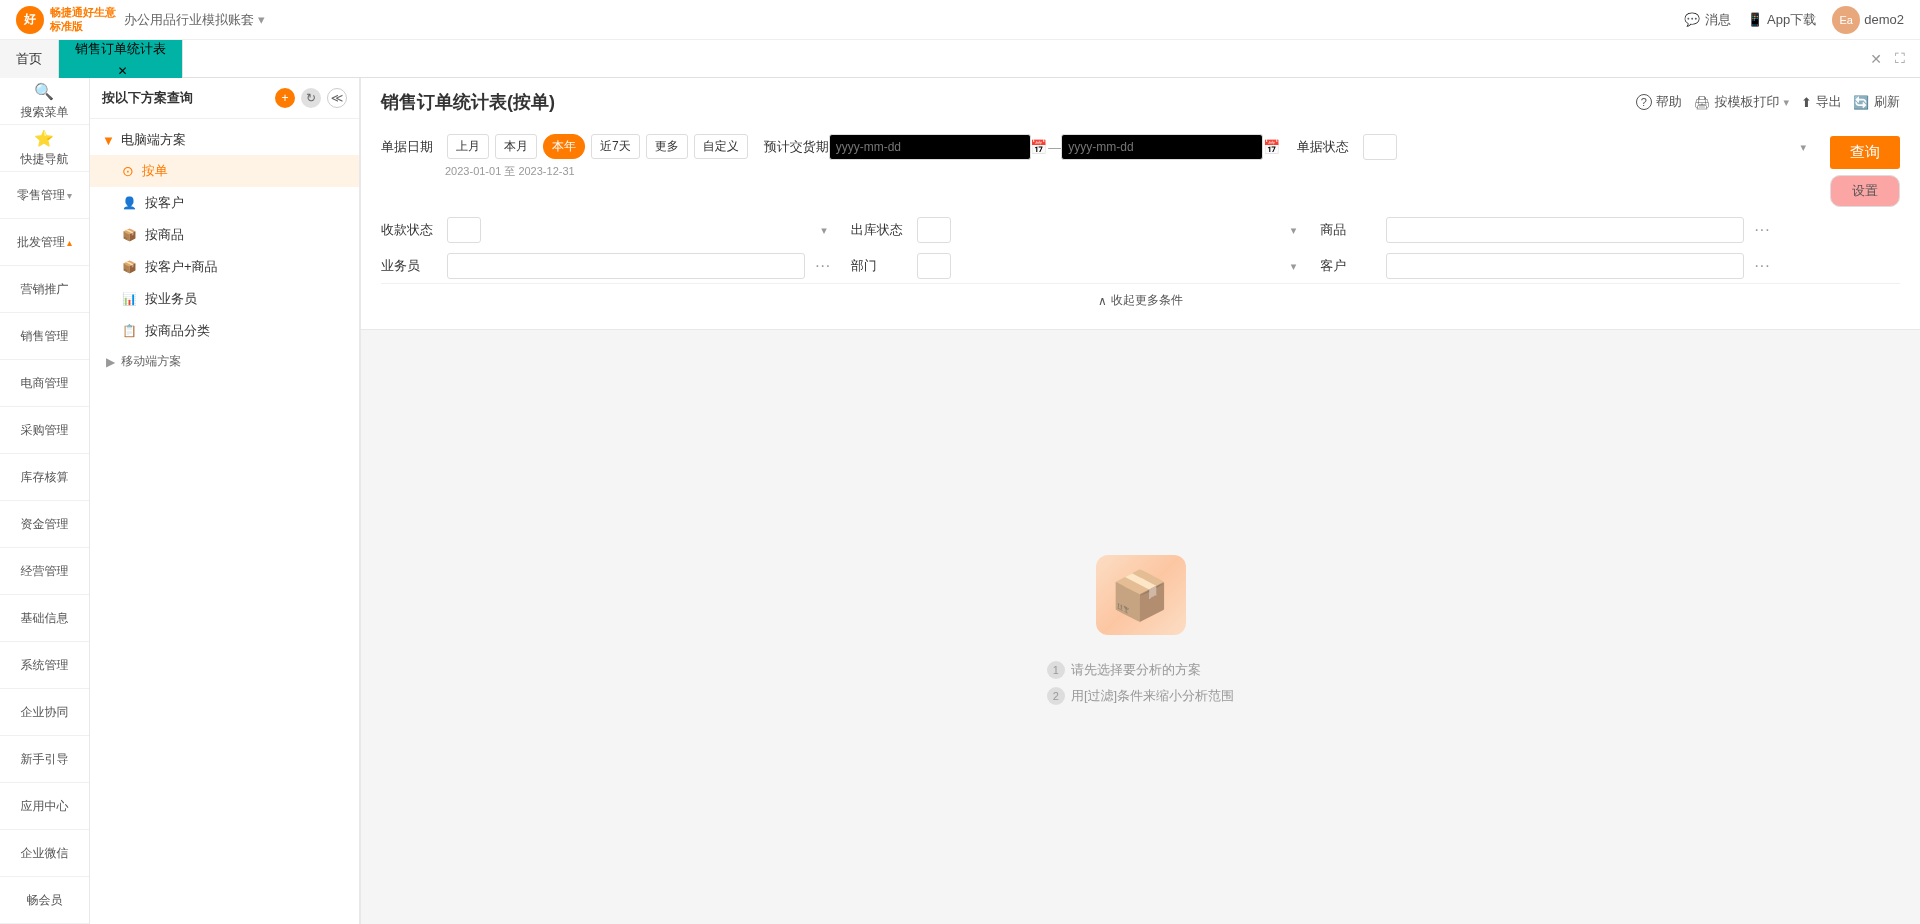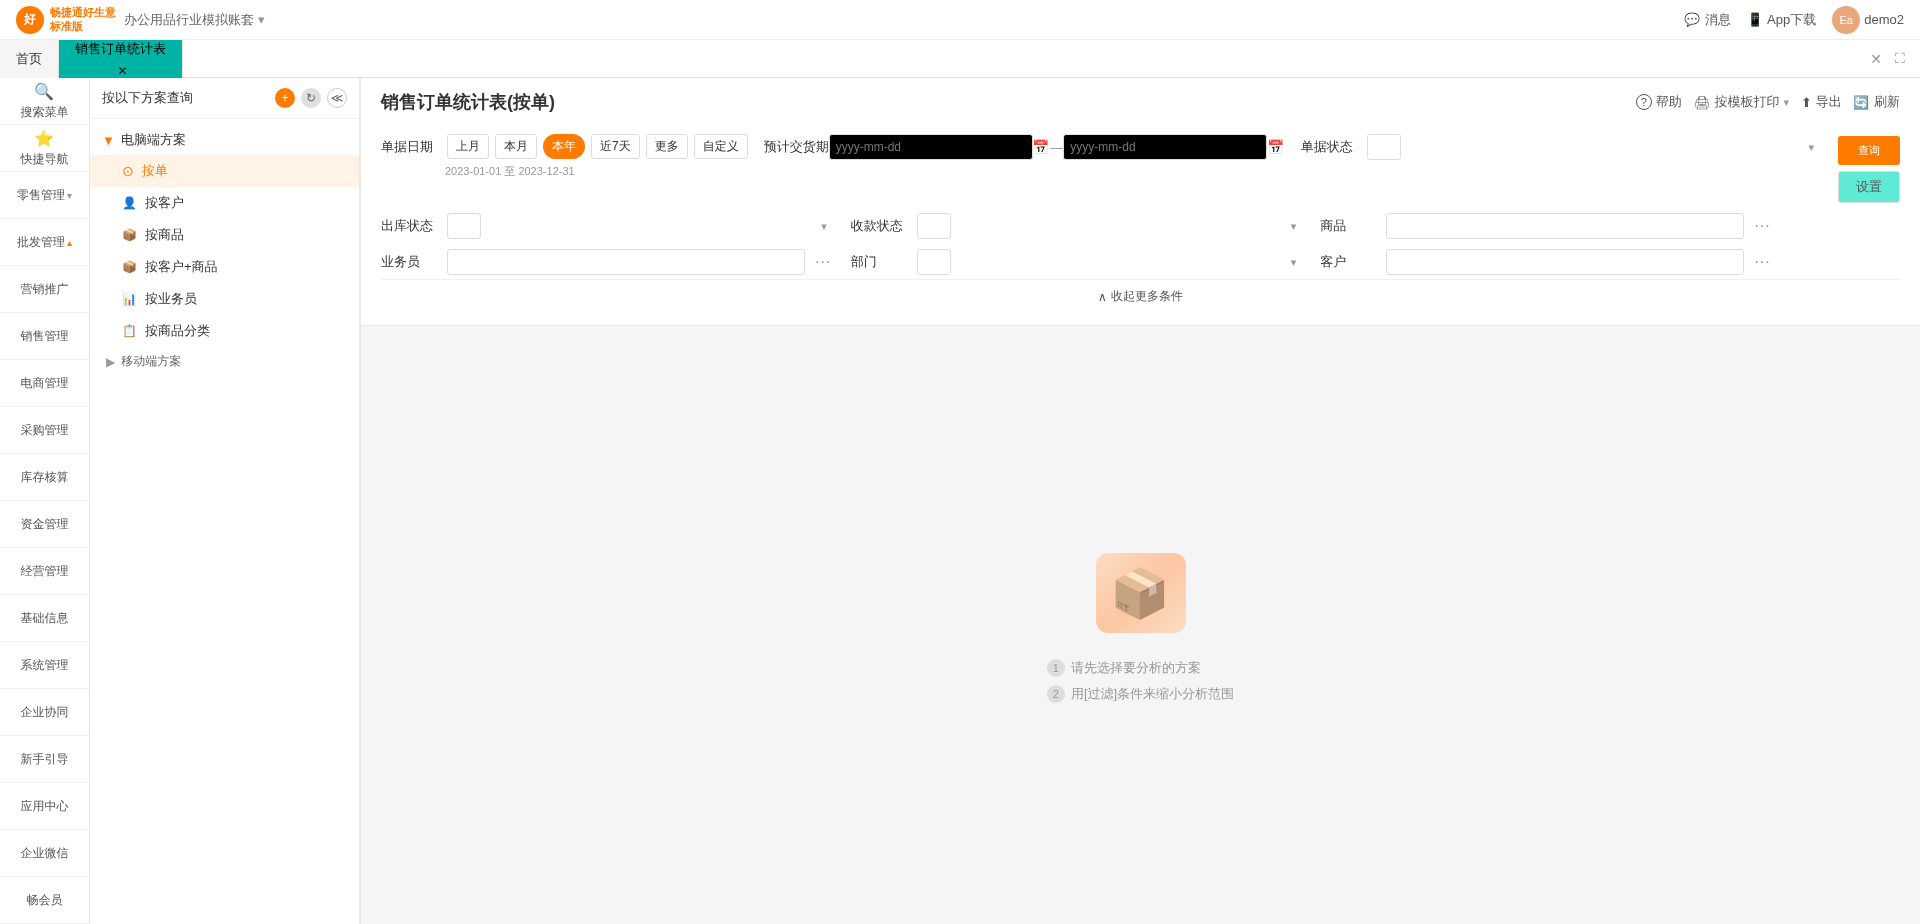--- a/index.html
+++ b/index.html
@@ -32,21 +32,21 @@
     .sidebar { width: 90px; background: #fff; border-right: 1px solid #e8e8e8; display: flex; flex-direction: column; overflow-y: auto; flex-shrink: 0; }
     .sidebar-item { height: 52px; display: flex; align-items: center; justify-content: center; flex-direction: column; cursor: pointer; color: #555; font-size: 12px; gap: 3px; border-bottom: 1px solid #f0f0f0; }
     .sidebar-item .icon { font-size: 16px; }
 
     
     .content-area { flex: 1; display: flex; overflow: hidden; }
 
     
     .left-panel { width: 270px; background: #fff; border-right: 1px solid #e8e8e8; display: flex; flex-direction: column; flex-shrink: 0; overflow-y: auto; }
     .left-panel-header { padding: 10px 12px; display: flex; align-items: center; justify-content: space-between; border-bottom: 1px solid #f0f0f0; }
-    .left-panel-title { font-size: 13px; color: #333; font-weight: 400; }
+    .left-panel-title { font-size: 13px; color: #333; font-weight: 700; }
     .left-panel-actions { display: flex; align-items: center; gap: 6px; }
     .panel-action-btn { width: 20px; height: 20px; border-radius: 50%; background: #ff7b00; color: #fff; display: flex; align-items: center; justify-content: center; font-size: 12px; cursor: pointer; }
     .panel-action-btn.gray { background: #e0e0e0; color: #666; }
     .panel-action-btn.outline { background: transparent; border: 1px solid #ccc; color: #666; }
 
     .scheme-section { padding: 6px 0; }
     .scheme-section-header { padding: 6px 12px; display: flex; align-items: center; gap: 6px; cursor: pointer; color: #333; font-size: 13px; }
     .scheme-item { padding: 7px 16px 7px 32px; display: flex; align-items: center; gap: 8px; cursor: pointer; font-size: 13px; color: #333; border-radius: 0; }
     .scheme-item.active { background: #fff3e6; color: #ff7b00; }
     .scheme-item .item-icon { font-size: 14px; color: #999; }
@@ -68,22 +68,22 @@
     .filter-input { border: 1px solid #ddd; border-radius: 3px; padding: 5px 8px; font-size: 12px; color: #333; background: #fff; flex: 1; }
     .filter-select { border: 1px solid #ddd; border-radius: 3px; padding: 5px 24px 5px 8px; font-size: 12px; color: #333; background: #fff; flex: 1; appearance: none; cursor: pointer; }
     .filter-select-wrapper { position: relative; flex: 1; }
     .filter-select-wrapper::after { content: '▾'; position: absolute; right: 8px; top: 50%; transform: translateY(-50%); color: #999; font-size: 11px; pointer-events: none; }
     .filter-dots { color: #999; cursor: pointer; font-size: 16px; padding: 0 4px; }
     .date-input { border: 1px solid #ddd; border-radius: 3px; padding: 5px 6px; font-size: 12px; color: #bbb; background: #000000; flex: 1; }
 
     .collapse-bar { display: flex; align-items: center; justify-content: center; padding: 8px; cursor: pointer; color: #555; font-size: 12px; gap: 4px; background: #fff; border-top: 1px solid #f0f0f0; }
 
     
-    .action-btn-primary { background: #ff7b00; color: #fff; border: none; padding: 7px 20px; border-radius: 3px; font-size: 11px; cursor: pointer; }
-    .action-btn-default { background: #5eead4; color: #555; border: 1px solid #ddd; padding: 6px 16px; border-radius: 3px; font-size: 13px; cursor: pointer; }
+    .action-btn-primary { background: #ff7b00; color: #fff; border: none; padding: 7px 20px; border-radius: 3px; font-size: 15px; cursor: pointer; }
+    .action-btn-default { background: #fca5a5; color: #555; border: 1px solid #ddd; padding: 6px 16px; border-radius: 10px; font-size: 13px; cursor: pointer; }
     .right-action-btns { display: flex; flex-direction: column; gap: 6px; justify-content: flex-start; padding-top: 2px; }
 
     
     .empty-state { flex: 1; display: flex; flex-direction: column; align-items: center; justify-content: center; gap: 12px; background: #f5f5f5; }
     .empty-icon { width: 120px; height: 100px; display: flex; align-items: center; justify-content: center; }
     .empty-icon-inner { width: 90px; height: 80px; background: linear-gradient(135deg, #ffd4b0 0%, #ffb380 50%, #ffd4b0 100%); border-radius: 12px; display: flex; align-items: center; justify-content: center; opacity: 0.7; font-size: 36px; }
     .empty-text { text-align: center; color: #999; font-size: 13px; line-height: 2; }
     .empty-step { display: flex; align-items: center; gap: 6px; }
     .step-num { width: 18px; height: 18px; border-radius: 50%; background: #ddd; color: #999; font-size: 11px; display: flex; align-items: center; justify-content: center; }
     
@@ -317,36 +317,36 @@
           </div>
 
           <div class="right-action-btns">
             <button class="action-btn-primary">查询</button>
             <button class="action-btn-default">设置</button>
           </div>
         </div>
 
         <div style="display:flex;align-items:center;gap:16px;margin-bottom:10px;">
           <div style="display:flex;align-items:center;gap:6px;flex:1;">
+            <span class="filter-label">收款状态</span>
+            <div class="filter-select-wrapper" style="flex:1;">
+              <select class="filter-select">
+                <option></option>
+              </select>
+            </div>
+          </div>
+          <div style="display:flex;align-items:center;gap:6px;flex:1;">
             <span class="filter-label">出库状态</span>
             <div class="filter-select-wrapper" style="flex:1;">
               <select class="filter-select">
                 <option></option>
               </select>
             </div>
           </div>
           <div style="display:flex;align-items:center;gap:6px;flex:1;">
-            <span class="filter-label">收款状态</span>
-            <div class="filter-select-wrapper" style="flex:1;">
-              <select class="filter-select">
-                <option></option>
-              </select>
-            </div>
-          </div>
-          <div style="display:flex;align-items:center;gap:6px;flex:1;">
             <span class="filter-label">商品</span>
             <input class="filter-input" style="flex: 1 1 0%;">
             <span class="filter-dots">···</span>
           </div>
 
           <div style="width:110px;"></div>
         </div>
 
         <div style="display:flex;align-items:center;gap:16px;margin-bottom:4px;">
           <div style="display:flex;align-items:center;gap:6px;flex:1;">

